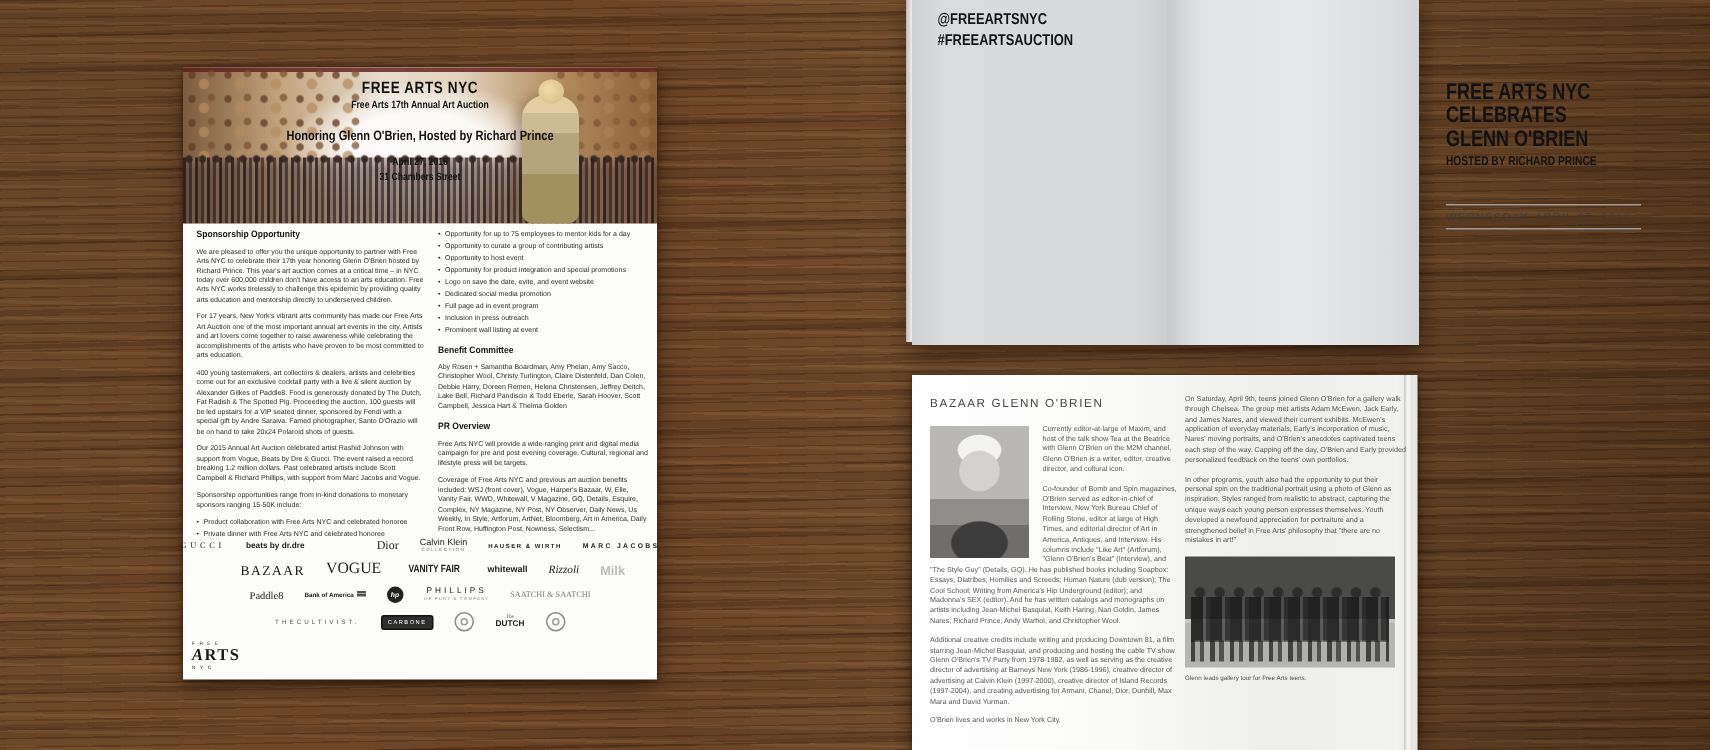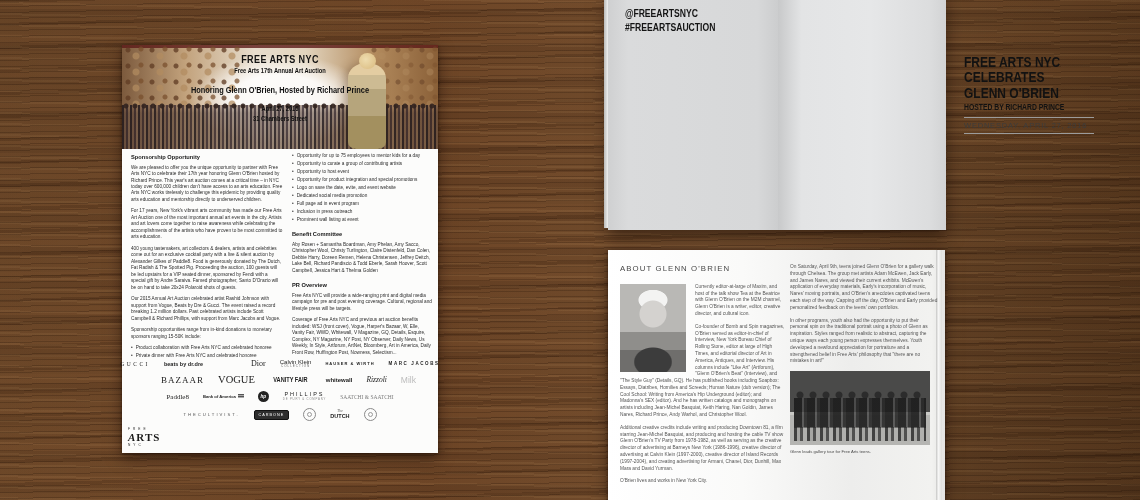--- a/index.html
+++ b/index.html
@@ -65,21 +65,21 @@
   .lg-dior{font-family:"Liberation Serif",serif;font-size:8px;padding-left:34px;}
   .lg-ck{font-size:6px;text-align:center;line-height:1;}
   .lg-ck .sub{font-size:3px;letter-spacing:1px;color:#666;}
   .lg-hauser{font-weight:bold;font-size:4px;letter-spacing:1px;}
   .lg-marc{font-size:4.5px;letter-spacing:1.6px;font-weight:bold;}
   .lg-bazaar{font-family:"Liberation Serif",serif;font-size:9px;letter-spacing:1px;margin-left:24px;}
   .lg-vogue{font-family:"Liberation Serif",serif;font-size:10.5px;}
   .lg-vf{font-weight:bold;font-size:7px;transform:scaleX(0.8);}
   .lg-ww{font-weight:bold;font-size:6px;}
   .lg-rizzoli{font-family:"Liberation Serif",serif;font-style:italic;font-size:7.5px;}
-  .lg-milk{font-weight:normal;font-size:8.5px;color:#bcbcbc;}
+  .lg-milk{font-weight:bold;font-size:8.5px;color:#bcbcbc;}
   .lg-paddle{font-family:"Liberation Serif",serif;font-size:7px;}
   .lg-boa{font-weight:bold;font-size:4.2px;}
   .flagico{display:inline-block;width:6px;height:4px;margin-left:2px;
     background:repeating-linear-gradient(180deg,#555 0 1px,#aaa 1px 2px);}
   .lg-hp{width:11px;height:11px;border-radius:50%;background:#222;color:#fff;font-weight:bold;font-style:italic;
     font-size:4.5px;display:flex;align-items:center;justify-content:center;}
   .lg-phillips{font-size:5.5px;letter-spacing:2px;text-align:center;line-height:1;}
   .lg-phillips .sub{font-size:2.8px;letter-spacing:0.8px;color:#888;}
   .lg-saatchi{font-family:"Liberation Serif",serif;font-size:5.5px;color:#7d7d7d;}
   .lg-cultivist{font-size:4.2px;letter-spacing:2px;color:#555;}
@@ -97,21 +97,21 @@
   #cover{left:608px;top:-6px;width:338px;height:236px;background:none;box-shadow:0 7px 16px rgba(20,8,2,0.55);}
   #cover-left{position:absolute;left:0;top:0;width:170px;height:236px;
     background:linear-gradient(90deg,#cfd0d1,#dadbdc 12%,#d7d8d9 88%,#cccdce);}
   #cover-right{position:absolute;left:170px;top:0;width:168px;height:236px;
     background:linear-gradient(90deg,#c8c9ca,#e3e4e5 14%,#e6e7e8 55%,#dcddde 90%,#d2d3d4);}
   #cover-edge{position:absolute;left:-4px;top:2px;width:4px;height:232px;background:linear-gradient(90deg,#b9bab9,#efefee);}
   #social{position:absolute;left:17px;top:12px;color:#141414;font-weight:bold;font-size:10.5px;line-height:1.35;transform:scaleX(0.82);transform-origin:left top;}
   #cover-title{position:absolute;left:186px;top:60px;width:130px;color:#121212;}
   .ct-line{font-weight:bold;font-size:15px;line-height:1.02;transform:scaleX(0.8);transform-origin:left top;white-space:nowrap;}
   #ct-host{font-weight:bold;font-size:8.5px;margin-top:2px;transform:scaleX(0.8);transform-origin:left top;white-space:nowrap;}
-  #ct-date{border-top:1px solid #9b9b9b;border-bottom:1px solid #9b9b9b;margin-top:5px;padding:3px 0;
+  #ct-date{border-top:1px solid #9b9b9b;border-bottom:1px solid #9b9b9b;margin-top:24px;padding:3px 0;
     font-size:7.5px;letter-spacing:0.8px;color:#3c3c3c;white-space:nowrap;}
   
   #spread{left:608px;top:250px;width:337px;height:250px;
     background:linear-gradient(90deg,#ffffff,#fafaf9 40%,#ededec 72%,#f2f2f0 96%,#e4e4e2);}
   #spread-redge{position:absolute;right:3px;top:0;width:6px;height:250px;background:linear-gradient(90deg,rgba(150,150,148,0.45),rgba(255,255,255,0.6) 40%,#dededb);}
   .bcol{position:absolute;top:14px;color:#555;font-size:4.8px;line-height:1.42;}
   #bcol-left{left:12px;width:165px;}
   #bcol-right{left:182px;width:148px;}
   .bhead{color:#474747;font-size:7.8px;letter-spacing:1.1px;line-height:1.25;margin:0 0 10px 0;font-weight:normal;}
   #glenn-photo{float:left;width:66px;height:88px;margin:0 9px 5px 0;
@@ -251,21 +251,21 @@
         <div id="ct-host">HOSTED BY RICHARD PRINCE</div>
         <div id="ct-date">WEDNESDAY, APRIL 27, 2016</div>
       </div>
     </div>
   </div>
 
   <div id="spread" class="paper">
     <div id="spread-redge"></div>
 
     <div id="bcol-left" class="bcol">
-      <h2 class="bhead">ABOUT GLENN O'BRIEN</h2>
+      <h2 class="bhead">BAZAAR GLENN O'BRIEN</h2>
       <div id="glenn-photo"></div>
       <div>
           <div class="about-p">Currently editor-at-large of Maxim, and host of the talk show Tea at the Beatrice with Glenn O'Brien on the M2M channel, Glenn O'Brien is a writer, editor, creative director, and cultural icon.</div>
           <div class="about-p">Co-founder of Bomb and Spin magazines, O'Brien served as editor-in-chief of Interview, New York Bureau Chief of Rolling Stone, editor at large of High Times, and editorial director of Art in America, Antiques, and Interview. His columns include "Like Art" (Artforum), "Glenn O'Brien's Beat" (Interview), and "The Style Guy" (Details, GQ). He has published books including Soapbox: Essays, Diatribes, Homilies and Screeds; Human Nature (dub version); The Cool School: Writing from America's Hip Underground (editor); and Madonna's SEX (editor). And he has written catalogs and monographs on artists including Jean-Michel Basquiat, Keith Haring, Nan Goldin, James Nares, Richard Prince, Andy Warhol, and Christopher Wool.</div>
           <div class="about-p">Additional creative credits include writing and producing Downtown 81, a film starring Jean-Michel Basquiat, and producing and hosting the cable TV show Glenn O'Brien's TV Party from 1978-1982, as well as serving as the creative director of advertising at Barneys New York (1986-1996), creative director of advertising at Calvin Klein (1997-2000), creative director of Island Records (1997-2004), and creating advertising for Armani, Chanel, Dior, Dunhill, Max Mara and David Yurman.</div>
           <div class="about-p">O'Brien lives and works in New York City.</div>
         </div>
     </div>
 
     <div id="bcol-right" class="bcol">

